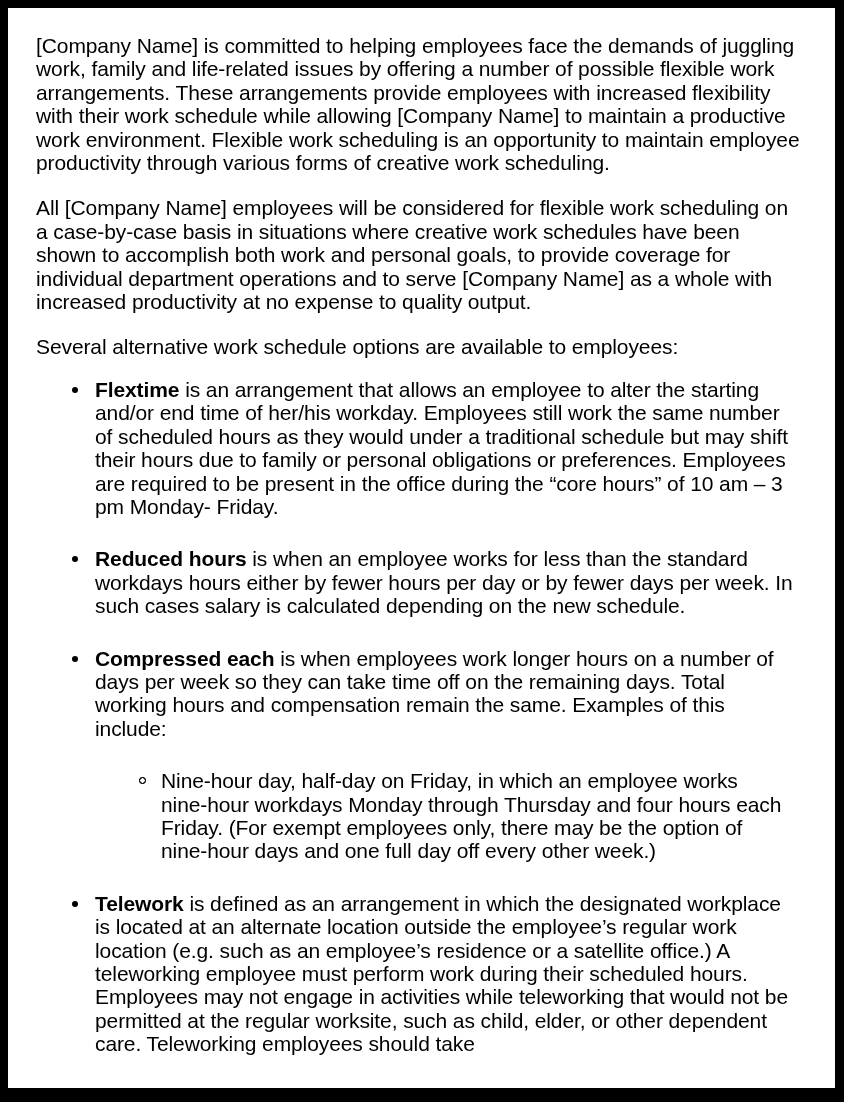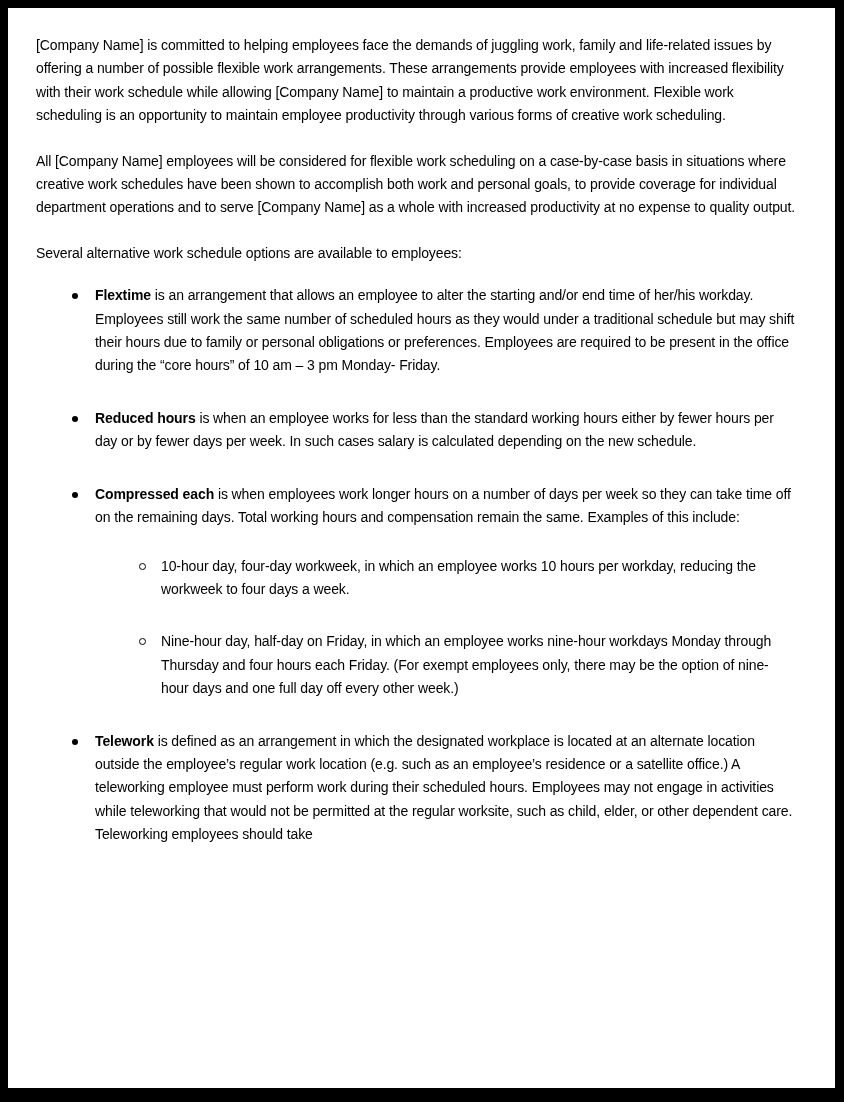--- a/index.html
+++ b/index.html
@@ -20,21 +20,21 @@
     left: 8px;
     top: 8px;
     right: 9px;
     bottom: 14px;
     background: #ffffff;
     box-sizing: border-box;
     padding: 26px 32px 0 28px;
     overflow: hidden;
   }
   .doc {
-    font-size: 14px;
+    font-size: 21px;
     line-height: 23.4px;
     letter-spacing: -0.1px;
   }
   .doc p {
     margin: 0 0 22px 0;
   }
   .doc p.lead-in {
     margin-bottom: 19px;
   }
   ul.bullets, ul.sub-bullets {
@@ -99,30 +99,29 @@
 
       <ul class="bullets">
 
         <li>
           <span class="bullet-dot"></span>
           <span class="term">Flextime</span><span> is an arrangement that allows an employee to alter the starting and/or end time of her/his workday. Employees still work the same number of scheduled hours as they would under a traditional schedule but may shift their hours due to family or personal obligations or preferences. Employees are required to be present in the office during the “core hours” of 10 am – 3 pm Monday- Friday.</span>
         </li>
 
         <li>
           <span class="bullet-dot"></span>
-          <span class="term">Reduced hours</span><span> is when an employee works for less than the standard working hours either by fewer hours per day or by fewer days per week. In such cases salary is calculated depending on the new schedule.</span>
+          <span class="term">Reduced hours</span><span> is when an employee works for less than the standard workdays hours either by fewer hours per day or by fewer days per week. In such cases salary is calculated depending on the new schedule.</span>
         </li>
 
         <li>
           <span class="bullet-dot"></span>
           <span class="term">Compressed each</span><span> is when employees work longer hours on a number of days per week so they can take time off on the remaining days. Total working hours and compensation remain the same.  Examples of this include:</span>
           <ul class="sub-bullets">
             <li>
               <span class="bullet-ring"></span>
-              <span>10-hour day, four-day workweek, in which an employee works 10 hours per workday, reducing the workweek to four days a week.</span>
             </li>
             <li>
               <span class="bullet-ring"></span>
               <span>Nine-hour day, half-day on Friday, in which an employee works nine-hour workdays Monday through Thursday and four hours each Friday. (For exempt employees only, there may be the option of nine-hour days and one full day off every other week.)</span>
             </li>
           </ul>
         </li>
 
         <li>
           <span class="bullet-dot"></span>

